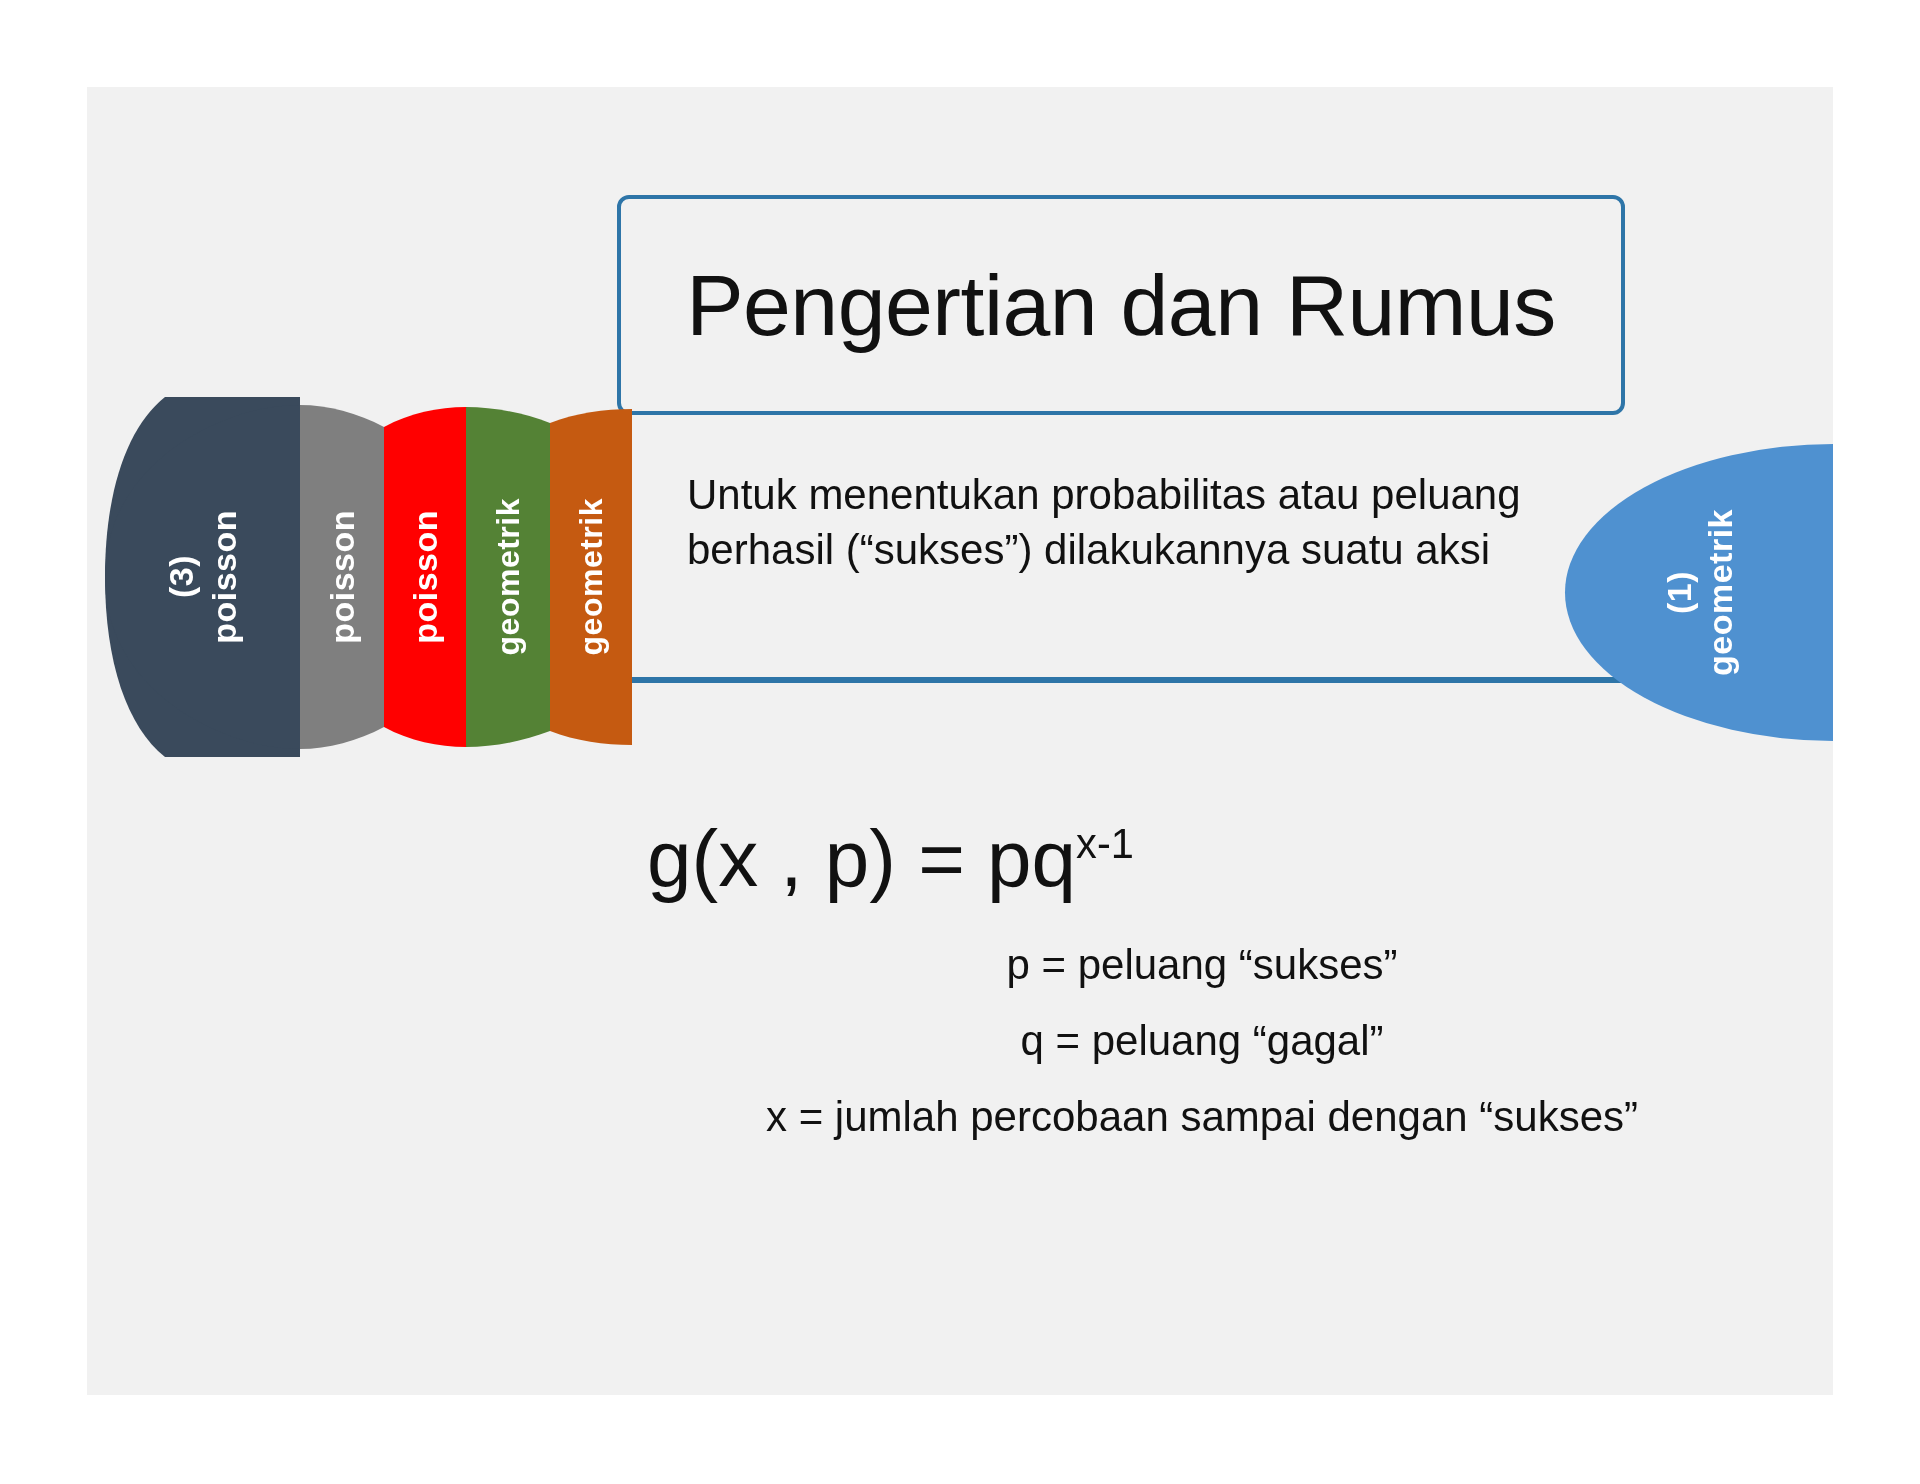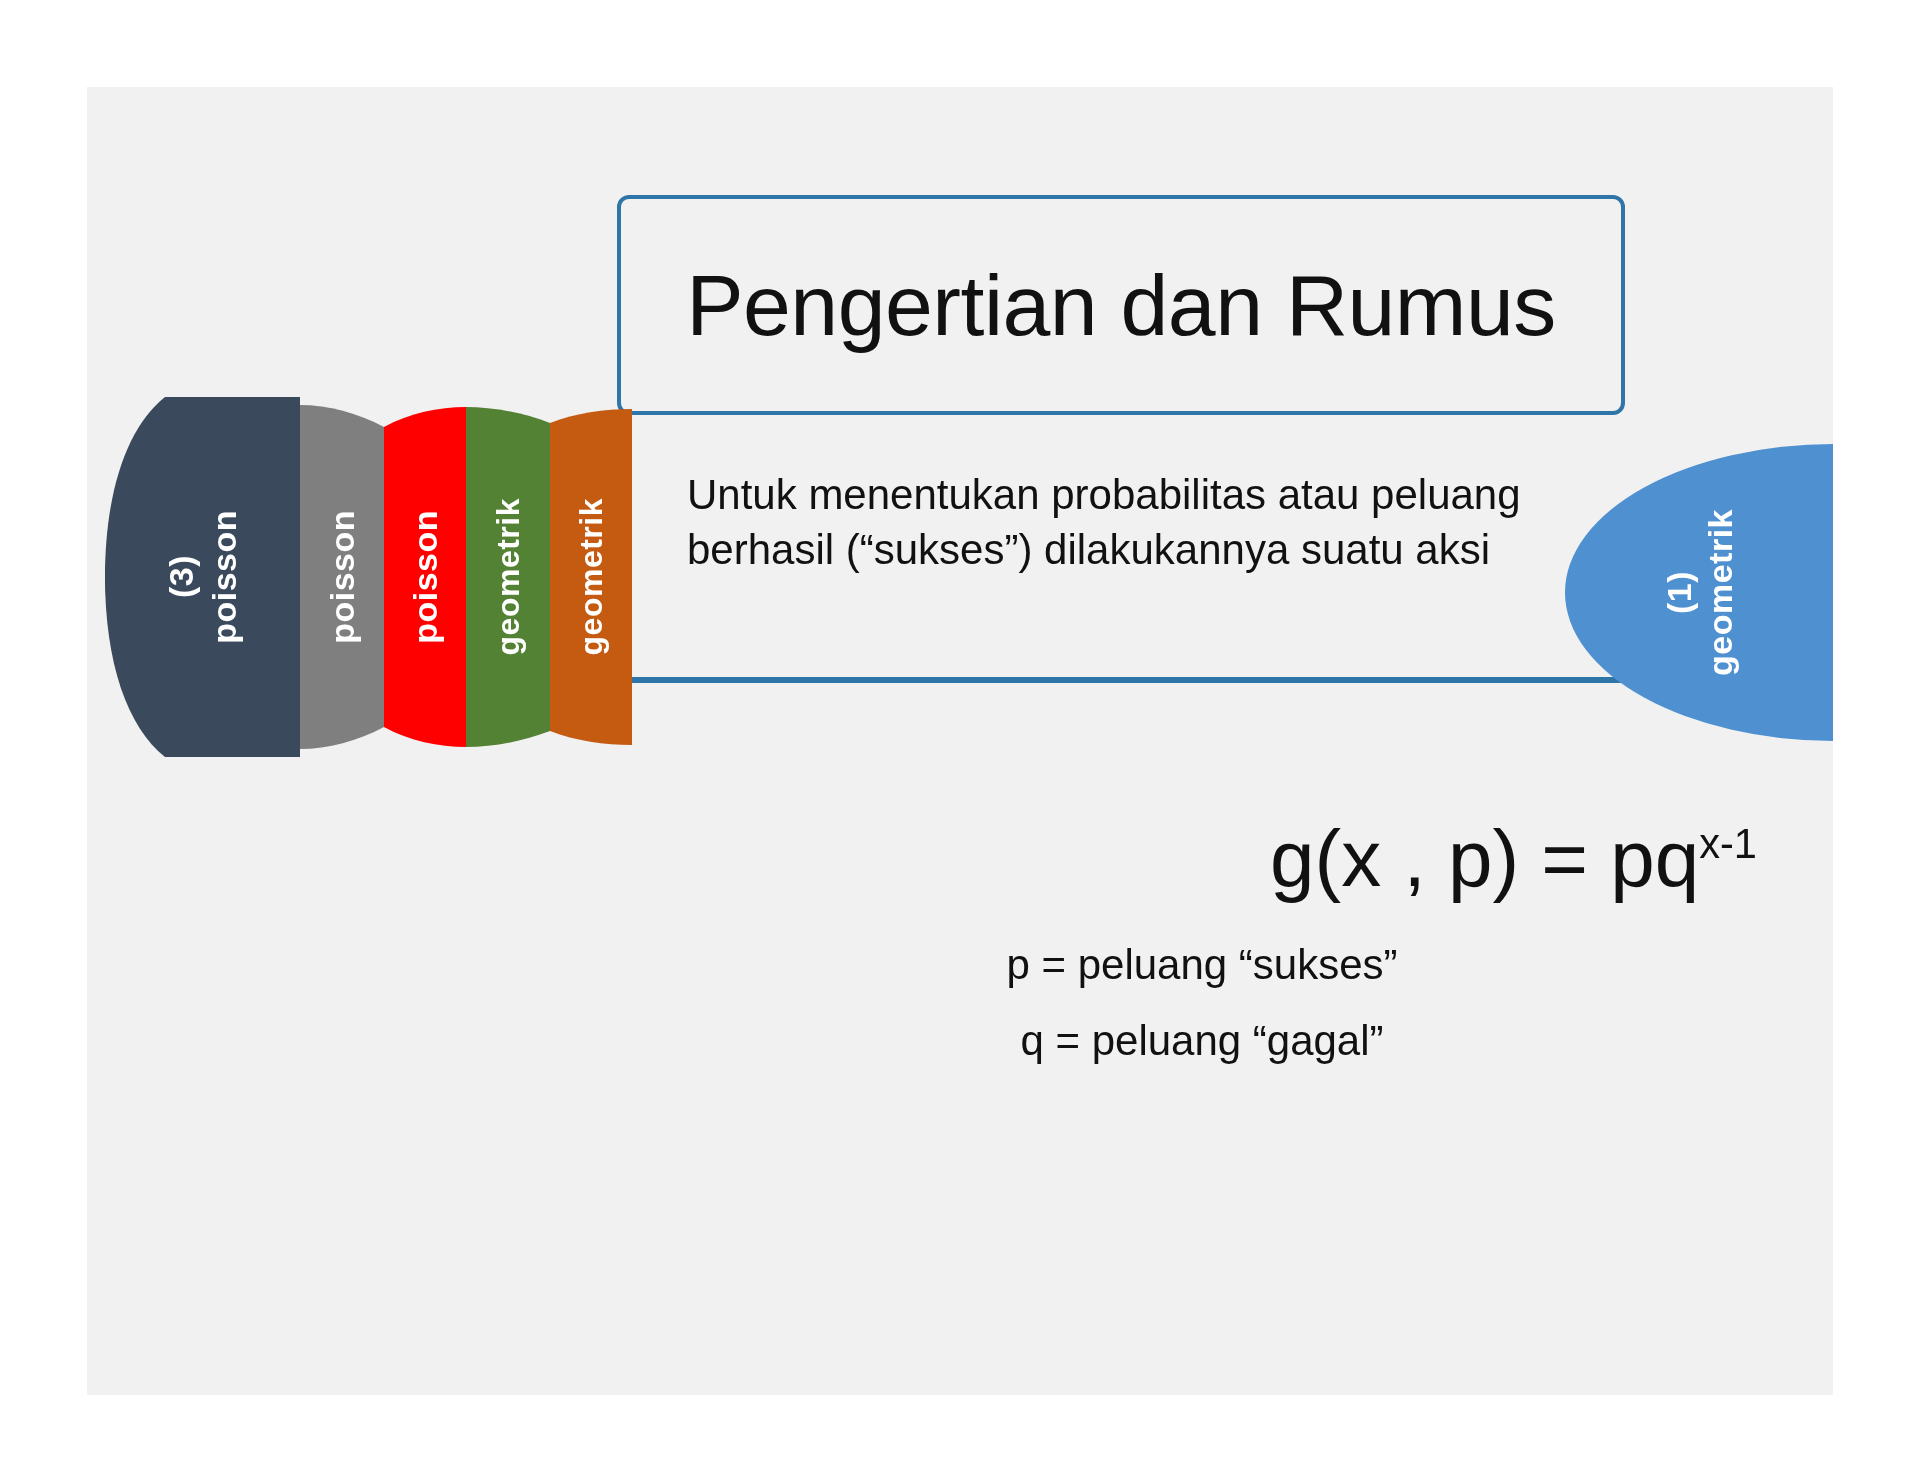--- a/index.html
+++ b/index.html
@@ -78,21 +78,21 @@
     width: 1110px;
     text-align: center;
     font-size: 42px;
     color: #111111;
   }
   #formula-main {
     position: absolute;
     left: 560px;
     top: 730px;
     width: 1110px;
-    text-align: right;
+    text-align: left;
     font-size: 80px;
     color: #111111;
     line-height: 1.05;
   }
   #formula-main sup {
     font-size: 0.52em;
     vertical-align: super;
     line-height: 0;
   }
 
@@ -189,20 +189,21 @@
 
   <div id="divider"></div>
 
 
   <div id="formula-main">
     <span>g(x , p) = pq</span><sup>x-1</sup>
   </div>
 
   <div class="def-line" id="def-q">q = peluang “gagal”</div>
   <div class="def-line" id="def-p">p = peluang “sukses”</div>
+  <div class="def-line" id="def-x">x = jumlah percobaan sampai dengan “sukses”</div>
 
   <div id="left-stack">
 
     <div class="band" style="left:18px; width:195px;">
       <svg width="195" height="360" viewBox="0 0 195 360">
         <path d="M195,0 L60,0 C22,30 0,95 0,180 C0,265 22,330 60,360 L195,360 Z" fill="#3A4A5C" transform="translate(0,0)"></path>
         <path d="M195,8 C150,8 100,26 62,56 C20,90 0,132 0,180 C0,228 20,270 62,304 C100,334 150,352 195,352 Z" fill="#3A4A5C"></path>
       </svg>
       <div class="band-label" style="width:195px;">
         <div style="display:flex; flex-direction:row; align-items:center; gap:4px;">

